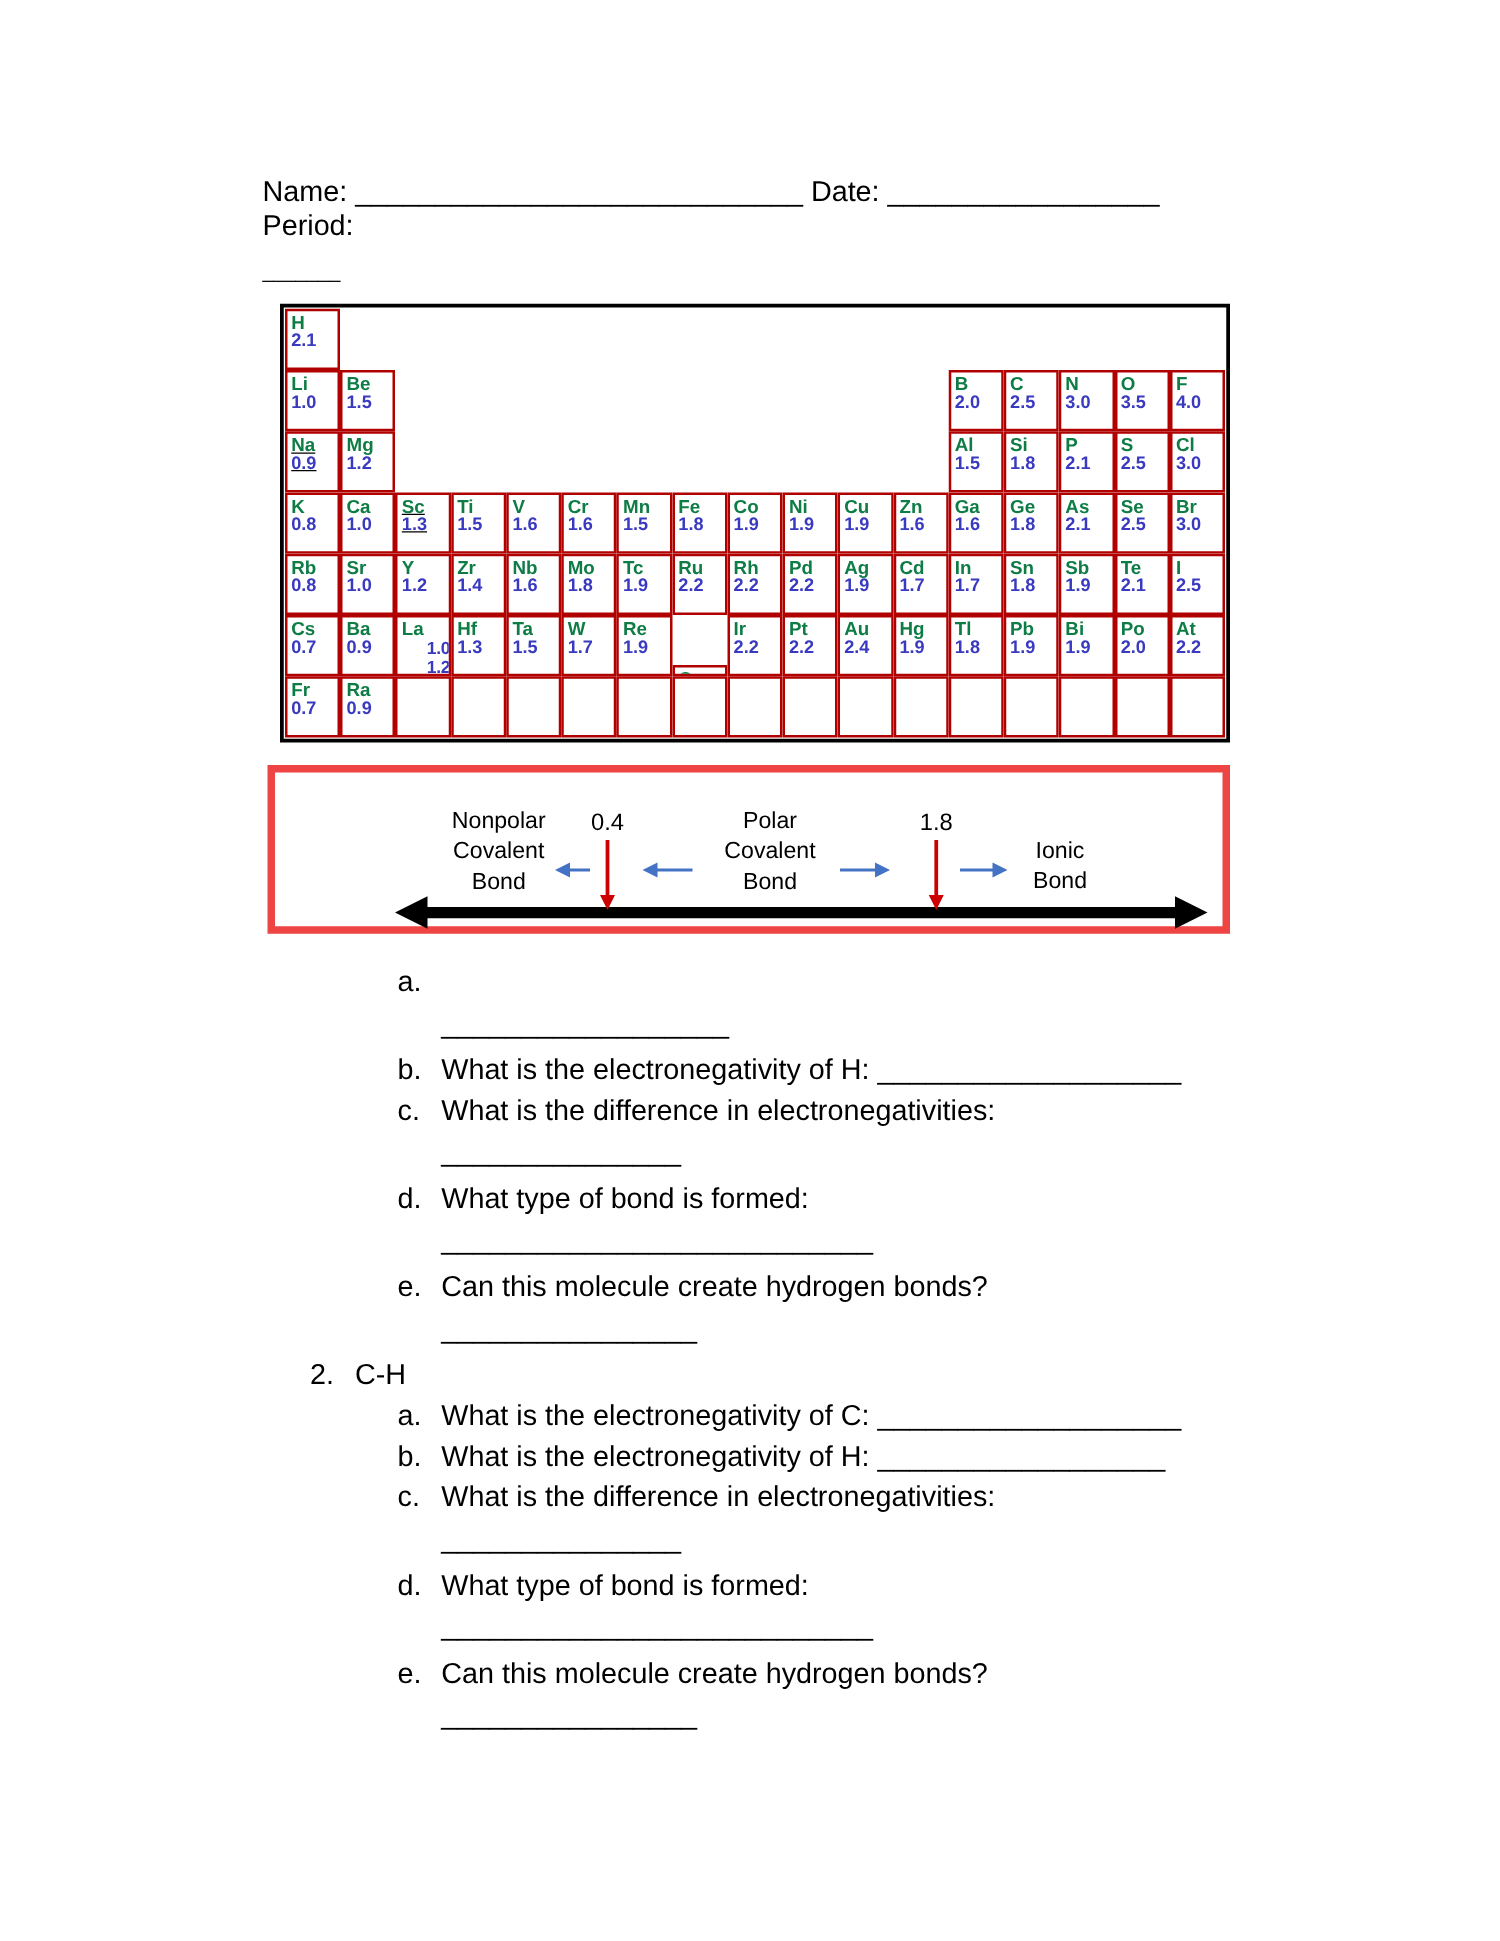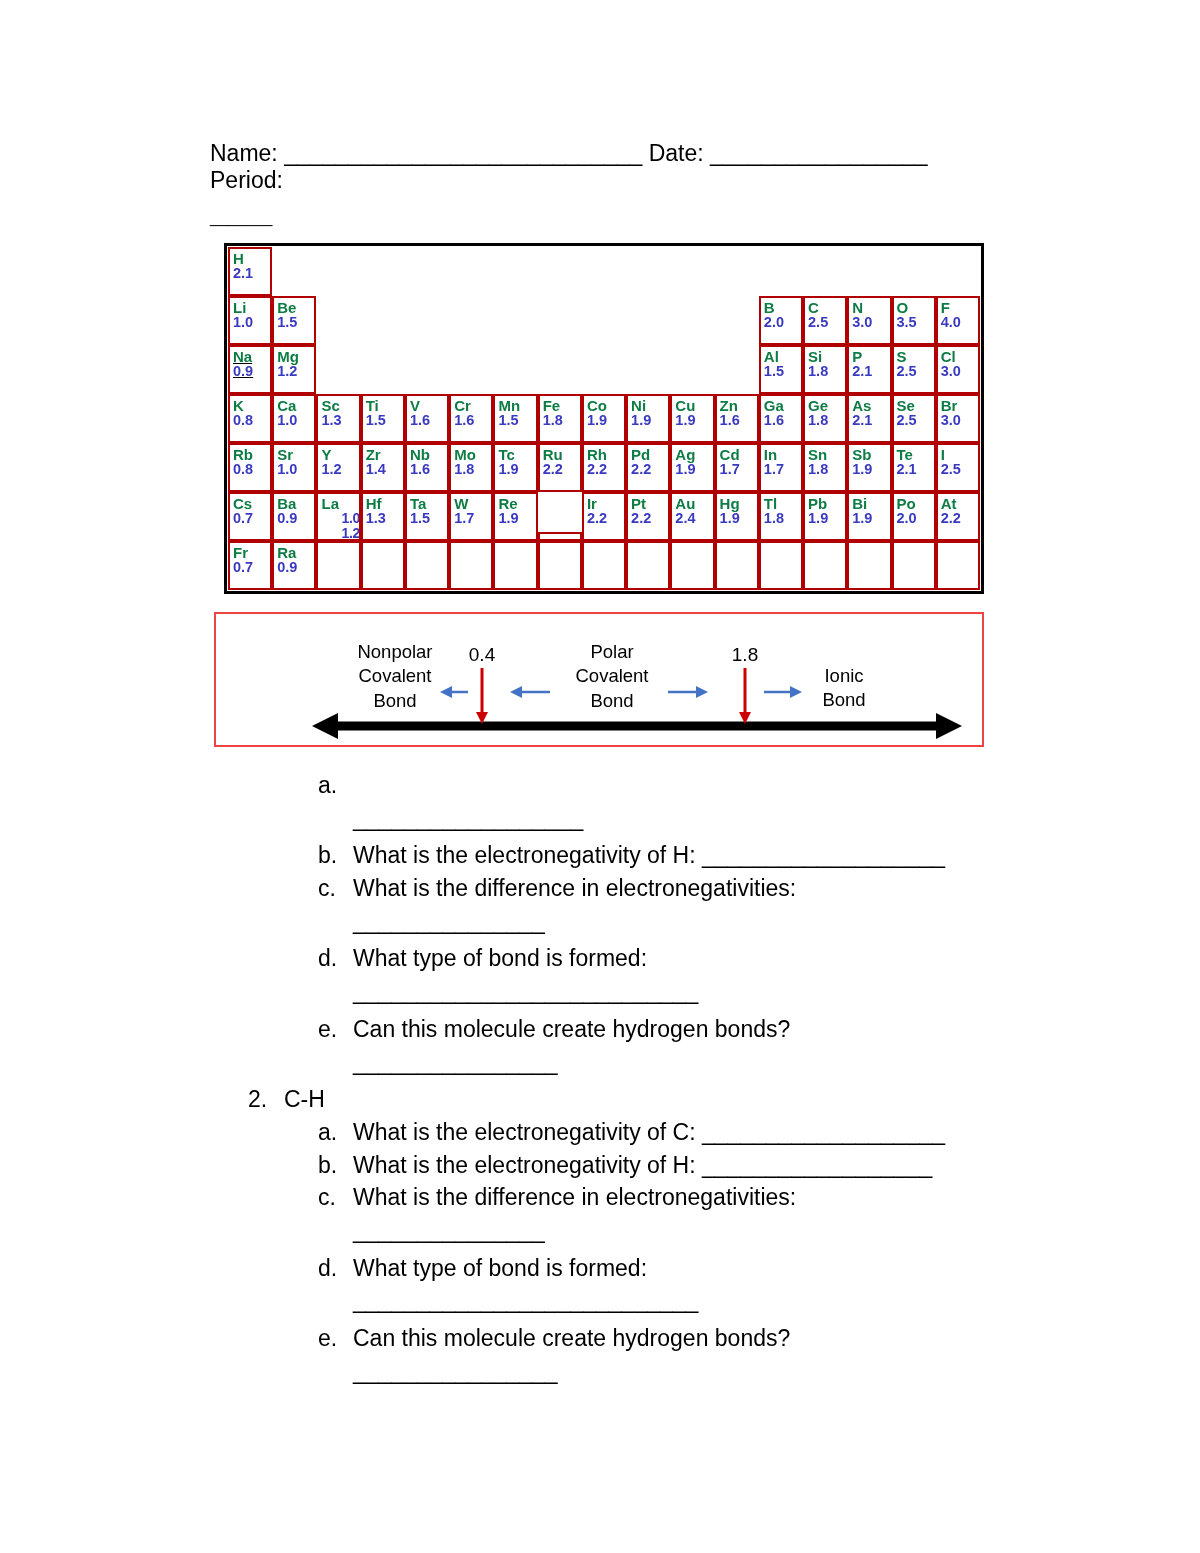--- a/index.html
+++ b/index.html
@@ -18,21 +18,21 @@
     text-decoration:underline; text-underline-offset:3px;
   }
 
   .pt-box { margin-top:16px; margin-left:14px; width:760px; border:3px solid #000; padding:1px; background:#fff; }
   .pt-grid { display:grid; grid-template-columns:repeat(17, 1fr); grid-auto-rows:49px; }
   .pt-cell { border:2px solid var(--pt-border, #b00000); padding:2px 1px 0 3px; line-height:1.02; background:#fff; overflow:hidden; }
   .pt-sym { font-weight:bold; font-size:15px; color:var(--pt-sym, #0e7c45); }
   .pt-val { font-weight:bold; font-size:14.5px; color:var(--pt-val, #3a3ac0); }
   .pt-val-small { font-size:14px; letter-spacing:-0.3px; line-height:1.05;margin-left:20px; }
 
-  .scale-box { margin-top:18px; margin-left:4px; width:770px; height:135px; border:2px solid #ef4444; position:relative; background:#fff; }
+  .scale-box { margin-top:18px; margin-left:4px; width:770px; height:135px; border:6px solid #ef4444; position:relative; background:#fff; }
   .scale-svg { position:absolute; left:0; top:0; }
   .scale-label { position:absolute; text-align:center; font-size:18.5px; line-height:1.32; white-space:pre-line; }
   .scale-value { position:absolute; text-align:center; font-size:19px; }
 
   .questions { margin-top:24px; margin-left:38px; font-size:23px; }
   .question { margin-bottom:6px; }
   .q-head { margin-bottom:4px; line-height:1.25; }
   .q-num { display:inline-block; min-width:36px; }
   .q-parts { margin-left:70px; }
   .q-line { display:flex; margin-bottom:4px; line-height:1.25; }
@@ -119,21 +119,21 @@
           <div class="pt-val">3.0</div>
         </div>
         <div class="pt-cell" style="grid-area: 4 / 1;">
           <div class="pt-sym">K</div>
           <div class="pt-val">0.8</div>
         </div>
         <div class="pt-cell" style="grid-area: 4 / 2;">
           <div class="pt-sym">Ca</div>
           <div class="pt-val">1.0</div>
         </div>
-        <div class="pt-cell" style="grid-area: 4 / 3;">
+        <div class="pt-cell" style="grid-area: 4 / 3; text-decoration: underline;">
           <div class="pt-sym">Sc</div>
           <div class="pt-val">1.3</div>
         </div>
         <div class="pt-cell" style="grid-area: 4 / 4;">
           <div class="pt-sym">Ti</div>
           <div class="pt-val">1.5</div>
         </div>
         <div class="pt-cell" style="grid-area: 4 / 5;">
           <div class="pt-sym">V</div>
           <div class="pt-val">1.6</div>

